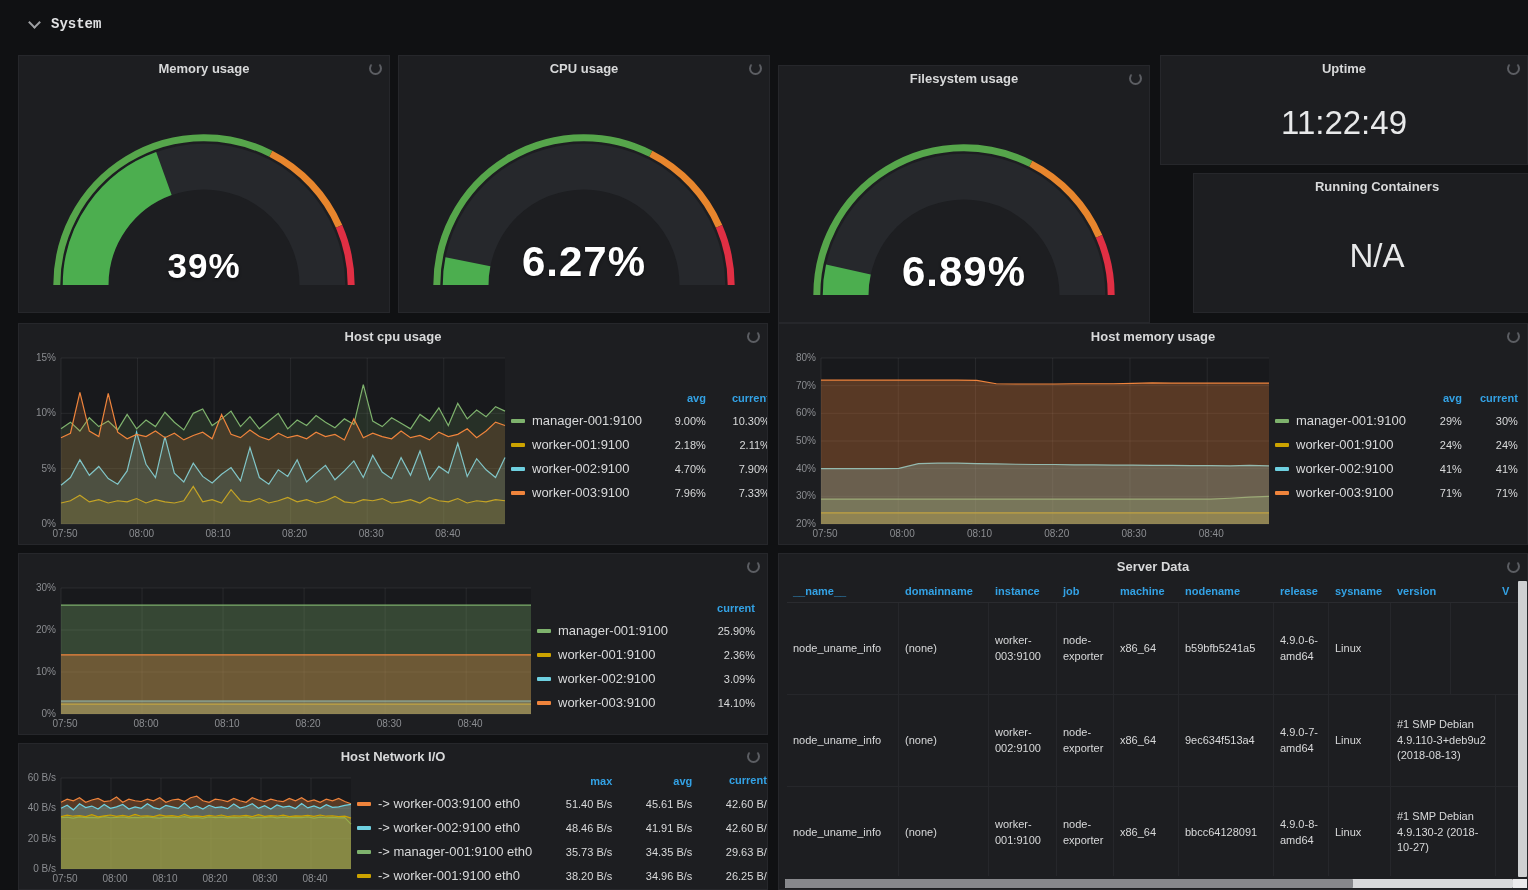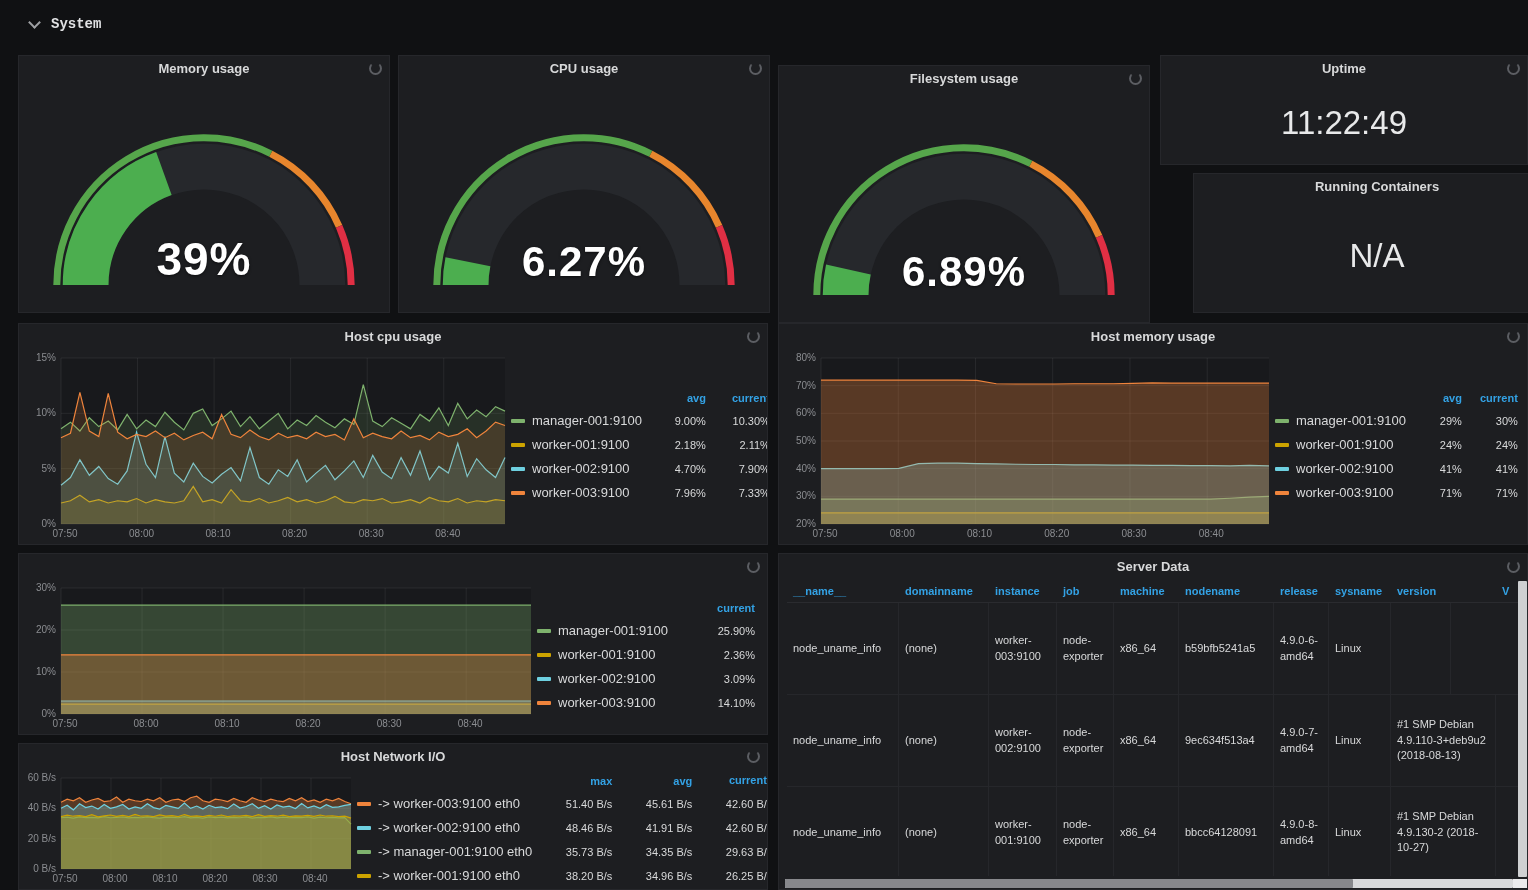--- a/index.html
+++ b/index.html
@@ -6,21 +6,21 @@
   .dashboard{position:relative;width:1528px;height:890px;background:#101113;
     font-family:"Liberation Sans",sans-serif;color:#d8d9da;overflow:hidden;}
   .row-header{position:absolute;top:0;left:0;right:0;height:48px;display:flex;align-items:center;padding-left:30px;box-sizing:border-box;font-family:Liberation Mono, monospace;}
   .chev{display:inline-block;width:7px;height:7px;border-right:2px solid #9fa1a4;border-bottom:2px solid #9fa1a4;transform:rotate(45deg);margin-right:12px;margin-top:-4px;}
   .row-label{font-size:14px;font-weight:700;color:#e0e1e3;}
   .panel{position:absolute;background:#1d1e21;border:1px solid #26272b;box-sizing:border-box;overflow:hidden;margin-left:8px;}
   .panel-title{height:26px;line-height:26px;text-align:center;font-size:13px;font-weight:700;color:#d8d9da;white-space:nowrap;}
   .spinner{position:absolute;top:6px;right:7px;width:9px;height:9px;border:2px solid #5c5e63;border-top-color:transparent;border-radius:50%;}
   
   .gauge-svg{position:absolute;top:24px;left:0;right:0;bottom:0;}
-  .gauge-value{position:absolute;left:0;right:0;bottom:26px;text-align:center;font-weight:700;color:#fff;font-size:46px;letter-spacing:1px;text-shadow:0 1px 3px rgba(0,0,0,.6);}
+  .gauge-value{position:absolute;left:0;right:0;bottom:26px;text-align:center;font-weight:700;color:#fff;font-size:35px;letter-spacing:1px;text-shadow:0 1px 3px rgba(0,0,0,.6);}
   .gauge-value.small{font-size:42px;}
   
   .stat-value{position:absolute;top:26px;left:0;right:0;bottom:0;display:flex;align-items:center;justify-content:center;font-size:33px;font-weight:400;color:#e8e9ea;}
   
   .graph-body{position:absolute;top:26px;left:4px;right:4px;bottom:2px;display:flex;}
   .plot{position:relative;height:100%;}
   .legend{display:flex;flex-direction:column;justify-content:center;box-sizing:border-box;padding-right:8px;}
   .lg-grid{display:grid;row-gap:9px;align-items:center;}
   .lg-head{font-size:11px;font-weight:700;color:#33a2e5;text-align:right;}
   .lg-name{font-size:13px;color:#d8d9da;display:flex;align-items:center;gap:7px;white-space:nowrap;cursor:pointer;}

